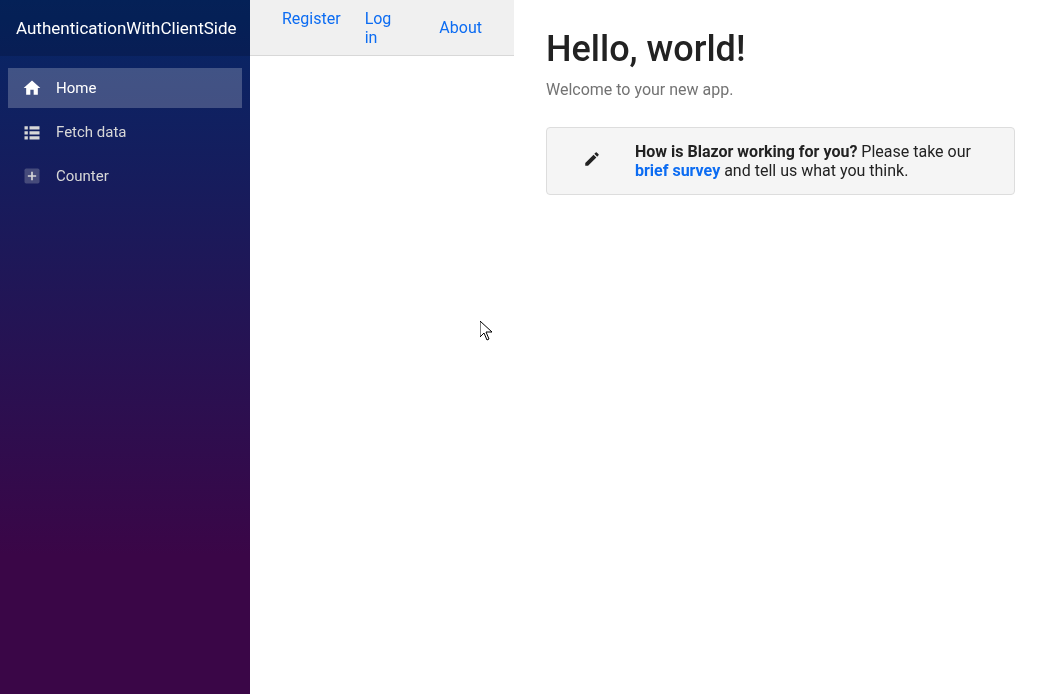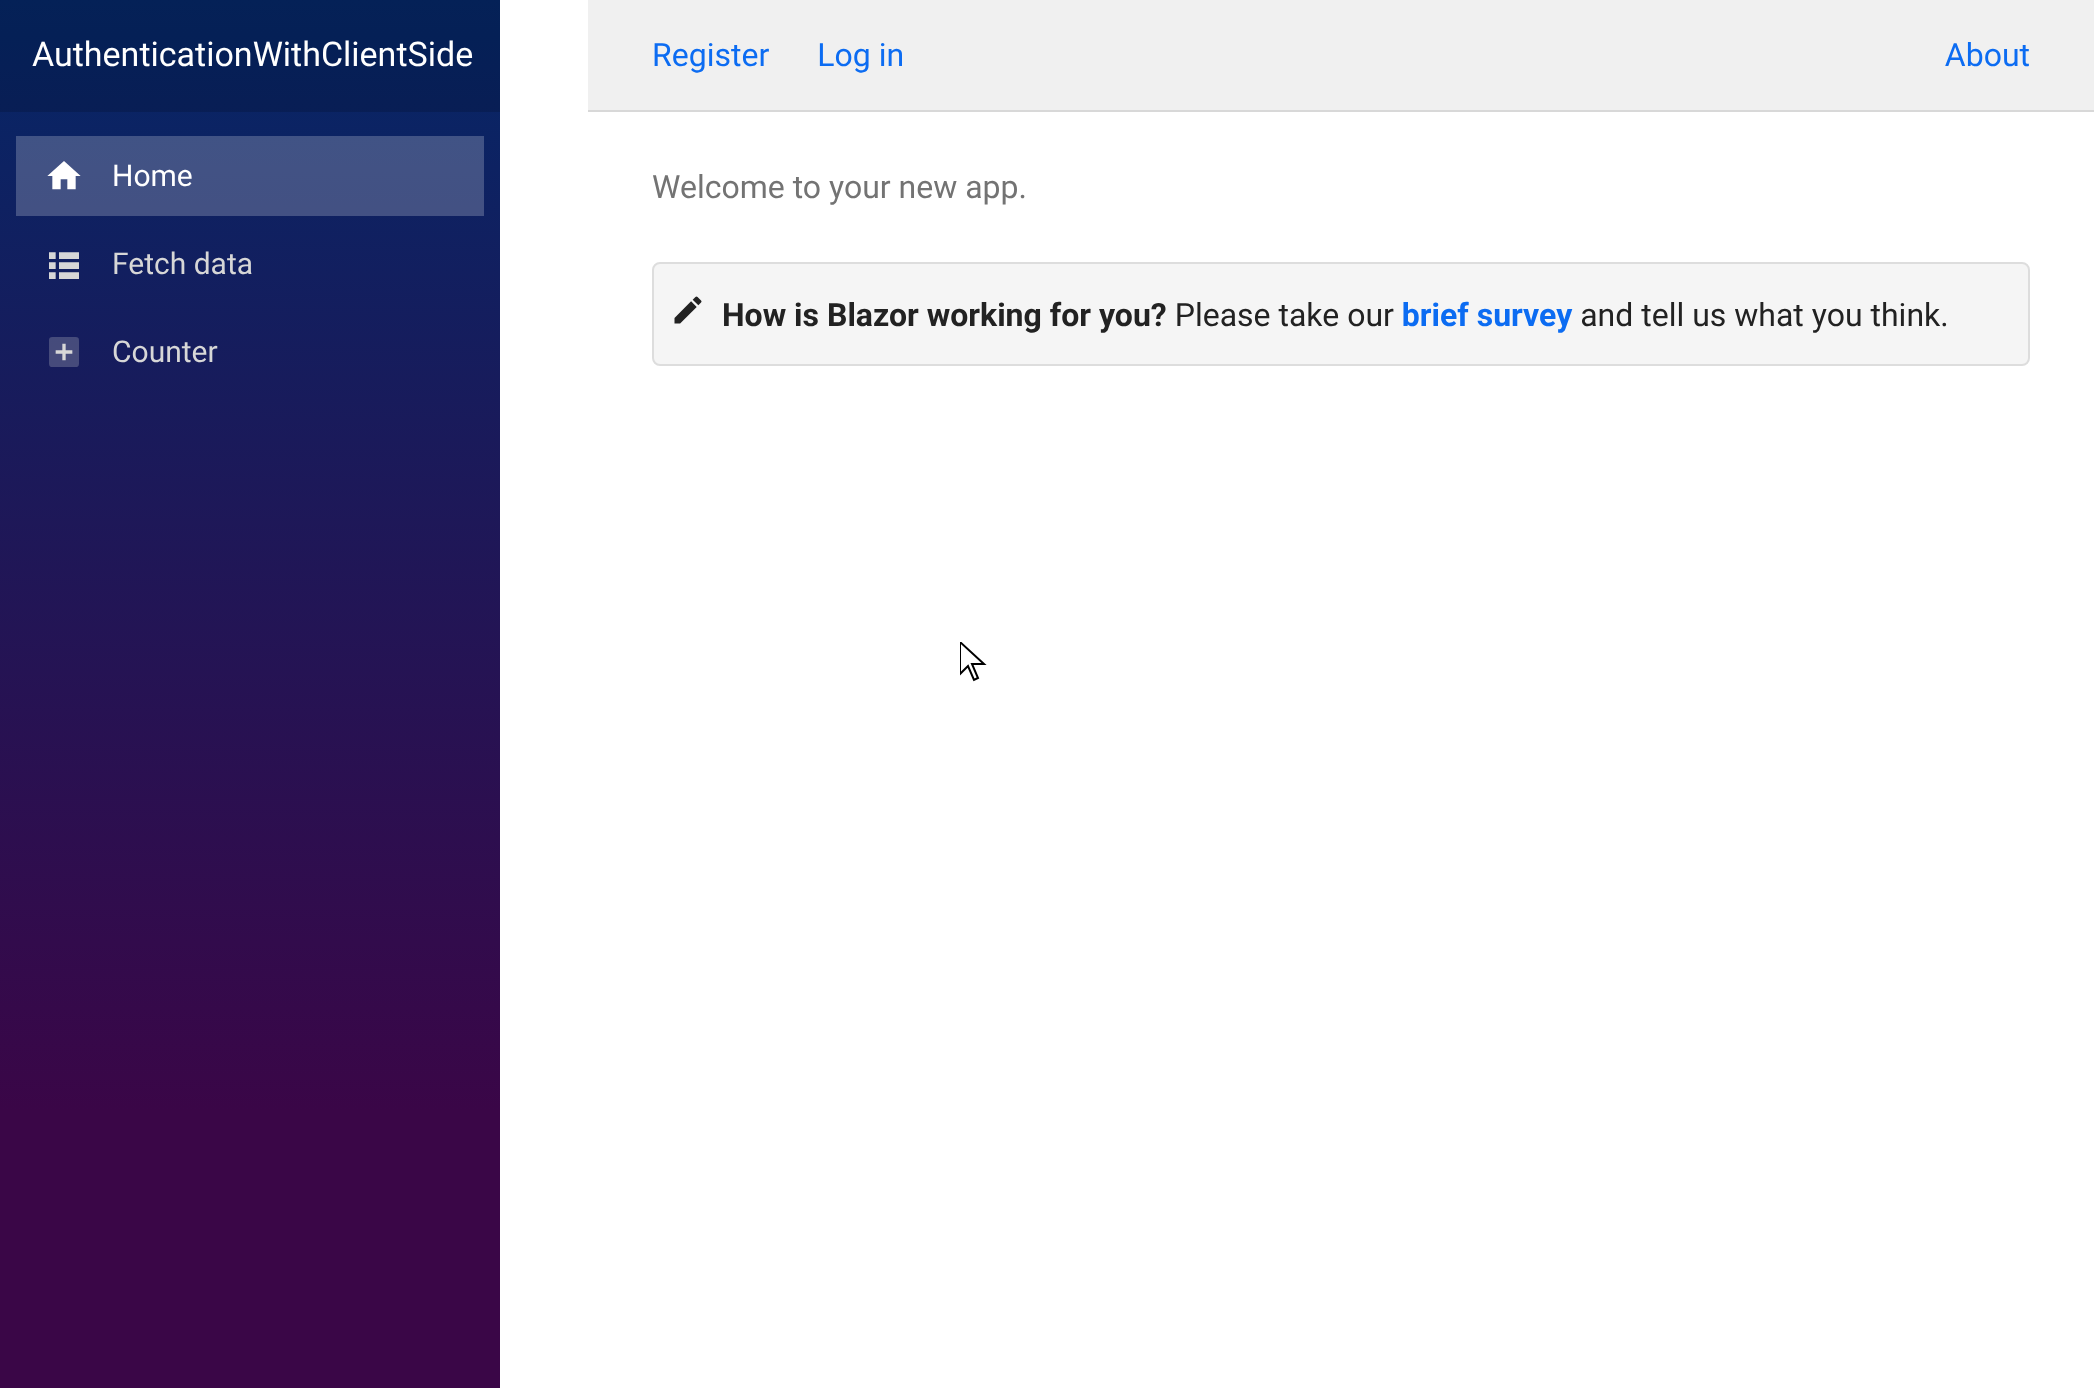--- a/index.html
+++ b/index.html
@@ -59,23 +59,22 @@
       height: 20px;
       display: flex;
       align-items: center;
       justify-content: center;
       flex-shrink: 0;
     }
     .nav-icon svg { fill: currentColor; }
     .main {
       flex: 1;
       display: flex;
-      flex-direction: column;
+      flex-direction: row;
       min-width: 0;
-      margin-left: 44px;
     }
     .topbar {
       height: 56px;
       background: #f0f0f0;
       border-bottom: 1px solid #d8d8d8;
       display: flex;
       align-items: center;
       padding: 0 32px;
       gap: 24px;
     }
@@ -101,24 +100,24 @@
     }
     .welcome {
       font-size: 16px;
       color: #737373;
       margin-bottom: 28px;
     }
     .survey-box {
       border: 1px solid #ddd;
       background: #f5f5f5;
       border-radius: 4px;
-      padding: 14px 8px;
+      padding: 14px 36px;
       display: flex;
       align-items: center;
-      gap: 8px;
+      gap: 34px;
       font-size: 16px;
       color: #222;
     }
     .survey-text strong { font-weight: 700; }
     .survey-text .link {
       color: #0c6cf2;
       font-weight: 700;
       cursor: pointer;
     }
     .pencil-icon svg { fill: #222; }
@@ -167,20 +166,21 @@
   <div class="topbar">
     <div class="topbar-left">
       <span class="link">Register</span>
       <span class="link">Log in</span>
     </div>
     <div class="topbar-spacer"></div>
     <span class="link">About</span>
   </div>
 
   <div class="content">
+    <h1 class="page-title">Hello, world!</h1>
     <p class="welcome">Welcome to your new app.</p>
 
     <div class="survey-box">
       <span class="pencil-icon">
         <svg viewBox="0 0 24 24" width="18" height="18">
             <path d="M3 17.25V21h3.75L17.81 9.94l-3.75-3.75L3 17.25zM20.71 7.04a1 1 0 0 0 0-1.41l-2.34-2.34a1 1 0 0 0-1.41 0l-1.83 1.83 3.75 3.75 1.83-1.83z"></path>
           </svg>
       </span>
       <span class="survey-text">
         <strong>How is Blazor working for you?</strong><span> Please take our </span><span class="link">brief survey</span><span> and tell us what you think.</span>

